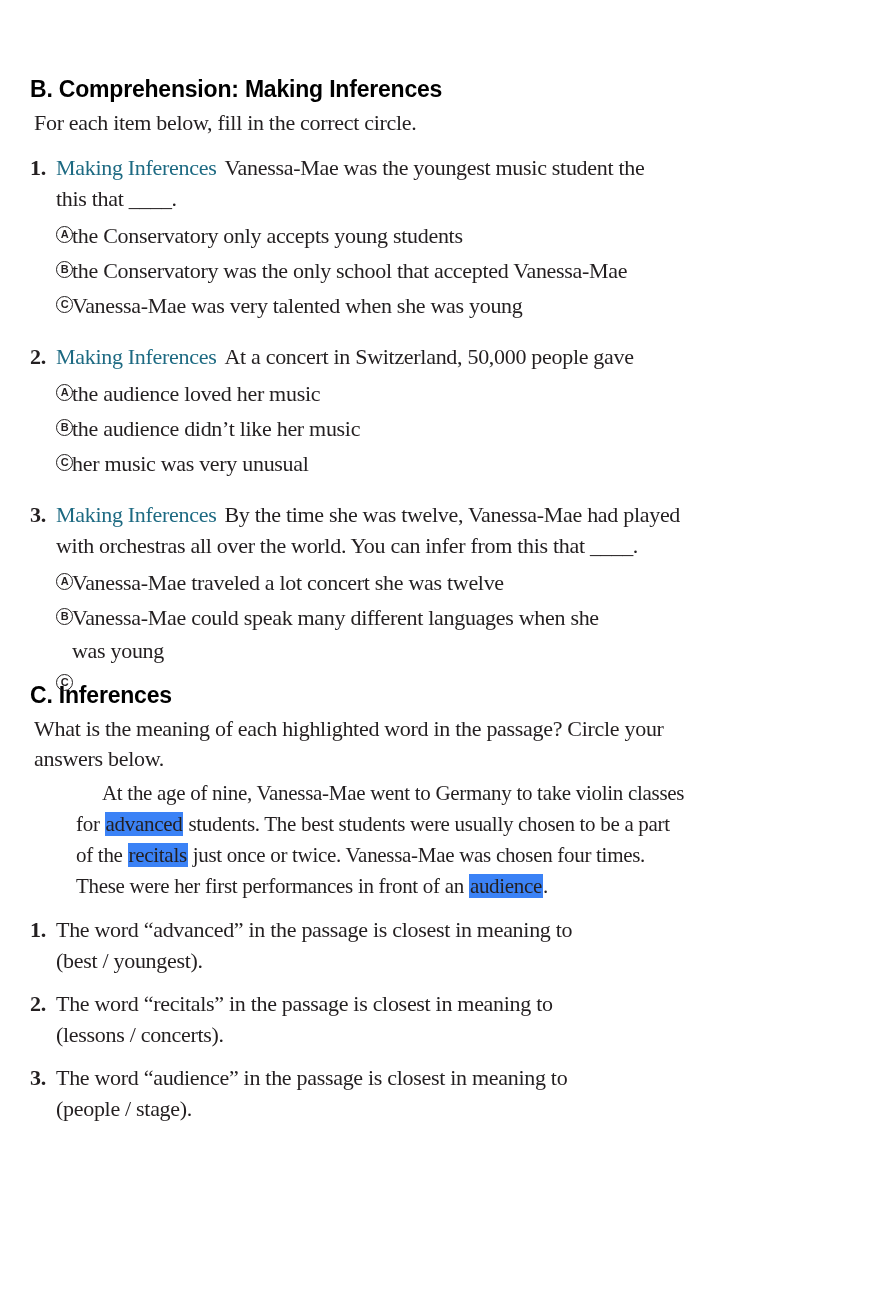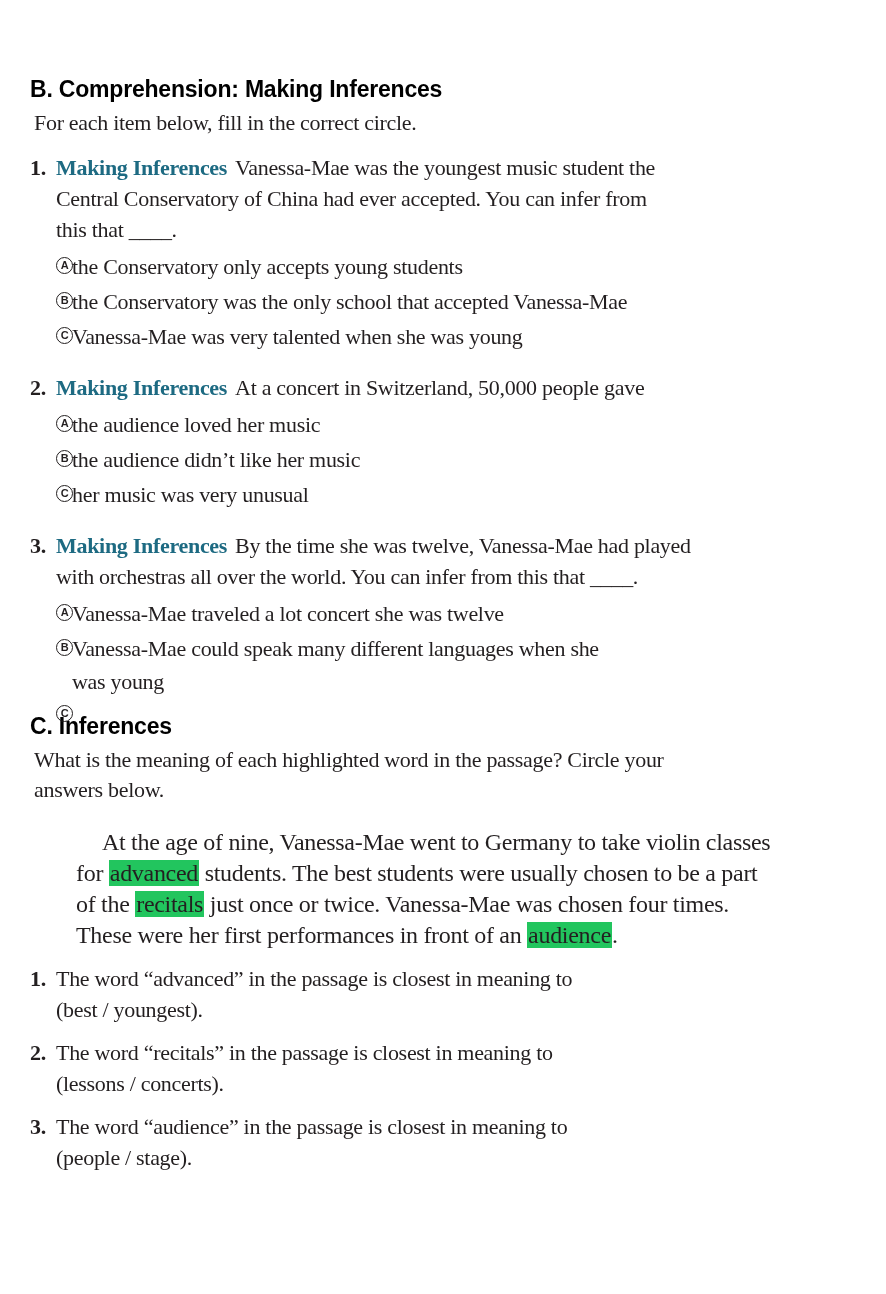--- a/index.html
+++ b/index.html
@@ -10,49 +10,48 @@
     }
     .page { position: absolute; left: 30px; top: 74px; width: 820px; }
     .section-heading {
       font-family: "Liberation Sans", "DejaVu Sans", sans-serif;
       font-weight: bold; font-size: 23px; letter-spacing: -0.2px;
       line-height: 30px; margin: 0; color: #000000;
     }
     .instruction { font-size: 22px; line-height: 30px; margin: 4px; letter-spacing: -0.3px; }
     .q { position: relative; padding-left: 26px; font-size: 22px; line-height: 31px; letter-spacing: -0.3px; }
     .q-num { position: absolute; left: 0; top: 0; font-weight: bold; }
-    .q-label { color: #1d6a82; font-weight: bold; margin-right: 8px; }
+    .q-label { color: #1d6a82; font-weight: normal; margin-right: 8px; }
     .options { margin-top: 4px; }
     .opt { position: relative; padding-left: 42px; font-size: 22px; line-height: 35px; letter-spacing: -0.3px; }
     .opt-circle {
       position: absolute; left: 26px; top: 8px;
       width: 15px; height: 15px; border: 1.6px solid #231f20; border-radius: 50%;
       font-family: "Liberation Sans", "DejaVu Sans", sans-serif;
       font-weight: bold; font-size: 11px; line-height: 15px; text-align: center;
     }
     .opt-cont { line-height: 31px; }
-    .passage { padding-left: 46px; font-size: 24px; line-height: 31px; letter-spacing: -0.3px; margin-top: 22px; }
+    .passage { padding-left: 46px; font-size: 21px; line-height: 31px; letter-spacing: -0.3px; margin-top: 4px; }
     .passage .indent { display: inline-block; width: 26px; }
-    .hl { background: #22c55e; padding: 0 1px; }
+    .hl { background: #3b82f6; padding: 0 1px; }
     .vq { position: relative; padding-left: 26px; font-size: 22px; line-height: 31px; letter-spacing: -0.3px; }
     .vq-num { position: absolute; left: 0; top: 0; font-weight: bold; }
   </style>
 </head>
 <body>
 
 <div class="page">
 
   <section>
     <h2 class="section-heading">B.  Comprehension: Making Inferences</h2>
     <p class="instruction">For each item below, fill in the correct circle.</p>
 
     <div class="q" style="margin-top:14px;">
       <span class="q-num">1.</span>
       <div><span class="q-label">Making Inferences</span><span>Vanessa-Mae was the youngest music student the</span></div>
-      <div>Central Conservatory of China had ever accepted. You can infer from</div>
       <div>this that ____.</div>
     </div>
     <div class="options">
       <div class="opt">
         <span class="opt-circle">A</span>
         <span>the Conservatory only accepts young students</span>
       </div>
       <div class="opt">
         <span class="opt-circle">B</span>
         <span>the Conservatory was the only school that accepted Vanessa-Mae</span>

